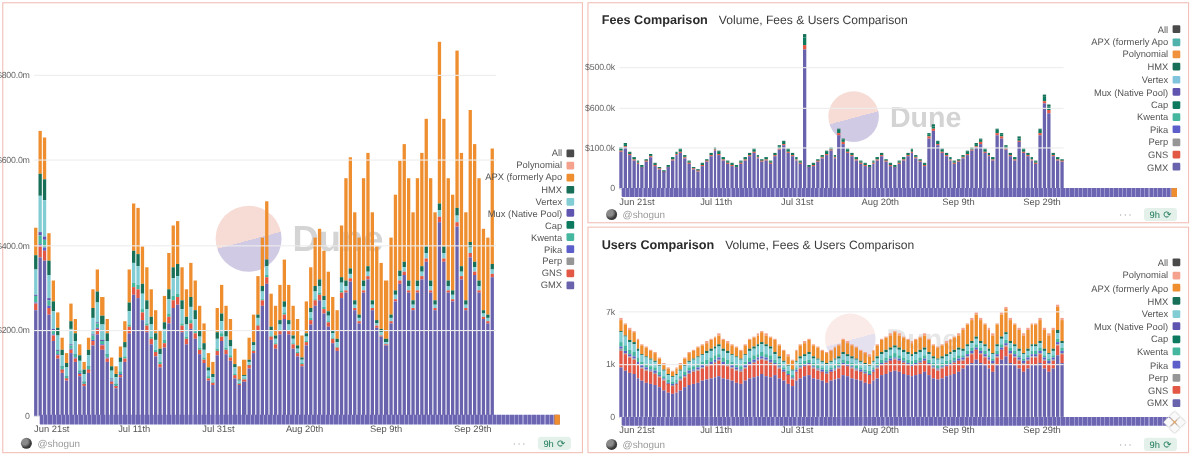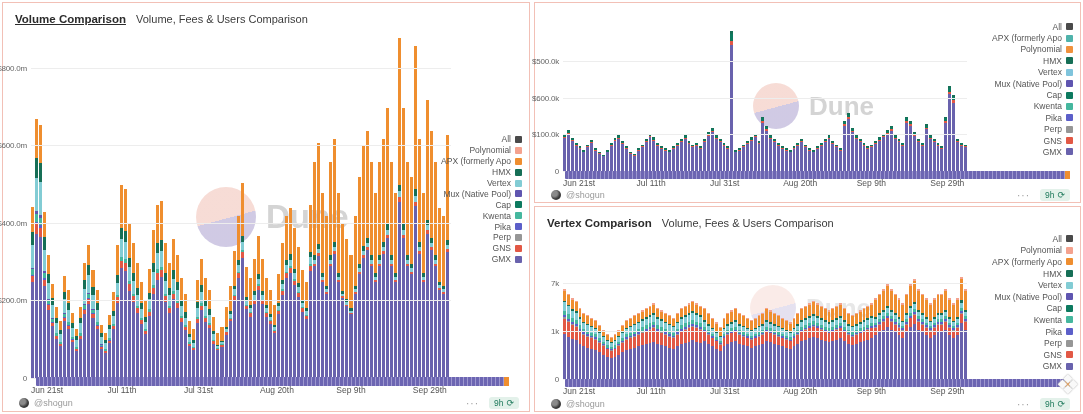--- a/index.html
+++ b/index.html
@@ -80,23 +80,20 @@
               color:rgba(255,255,255,0.92); text-shadow:0 0 1px #b5b5b5, 0 0 2px #c8c8c8; }
   .tf-logo { font-size:27px; }
   .tf-text { font-size:24px; font-weight:bold; letter-spacing:1px; white-space:nowrap; }
 </style>
 </head>
 <body>
 
 <div id="stage">
 
   <div class="card" id="card-volume">
-    <div class="card-header">
-      <span class="chart-title underlined">Volume Comparison</span><span class="chart-subtitle">Volume, Fees &amp; Users Comparison</span>
-    </div>
     <div class="dune-wm">
       <span class="dune-circle"></span>
       <span class="dune-text">Dune</span>
     </div>
     <div class="ylabels">
         <span class="ylab" style="bottom: calc(88.8889% - 4px);">$800.0m</span>
         <span class="ylab" style="bottom: calc(66.6667% - 4px);">$600.0m</span>
         <span class="ylab" style="bottom: calc(44.4444% - 4px);">$400.0m</span>
         <span class="ylab" style="bottom: calc(22.2222% - 4px);">$200.0m</span>
         <span class="ylab" style="bottom: calc(0% - 4px);">0</span>
@@ -1013,20 +1010,23 @@
       <span class="footer-spacer"></span>
       <span class="menu-dots">···</span>
       <span class="refresh-badge">
           <span>9h</span>
           <span class="refresh-icon">⟳</span>
         </span>
     </div>
   </div>
 
   <div class="card" id="card-fees">
+    <div class="card-header">
+      <span class="chart-title">Fees Comparison</span><span class="chart-subtitle">Volume, Fees &amp; Users Comparison</span>
+    </div>
     <div class="dune-wm">
       <span class="dune-circle"></span>
       <span class="dune-text">Dune</span>
     </div>
     <div class="ylabels">
         <span class="ylab" style="bottom: calc(76.9231% - 4px);">$500.0k</span>
         <span class="ylab" style="bottom: calc(51.2821% - 4px);">$600.0k</span>
         <span class="ylab" style="bottom: calc(25.641% - 4px);">$100.0k</span>
         <span class="ylab" style="bottom: calc(0% - 4px);">0</span>
       </div>
@@ -1728,21 +1728,21 @@
       <span class="menu-dots">···</span>
       <span class="refresh-badge">
           <span>9h</span>
           <span class="refresh-icon">⟳</span>
         </span>
     </div>
   </div>
 
   <div class="card" id="card-users">
     <div class="card-header">
-      <span class="chart-title">Vertex Comparison</span><span class="chart-subtitle">Volume, Fees &amp; Users Comparison</span>
+      <span class="chart-title">Users Comparison</span><span class="chart-subtitle">Volume, Fees &amp; Users Comparison</span>
     </div>
     <div class="dune-wm">
       <span class="dune-circle"></span>
       <span class="dune-text">Dune</span>
     </div>
     <div class="ylabels">
         <span class="ylab" style="bottom: calc(76.9231% - 4px);">7k</span>
         <span class="ylab" style="bottom: calc(38.4615% - 4px);">1k</span>
         <span class="ylab" style="bottom: calc(0% - 4px);">0</span>
       </div>

